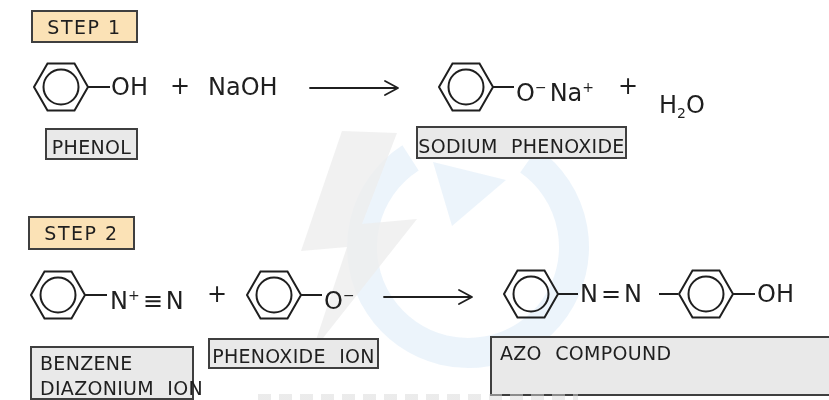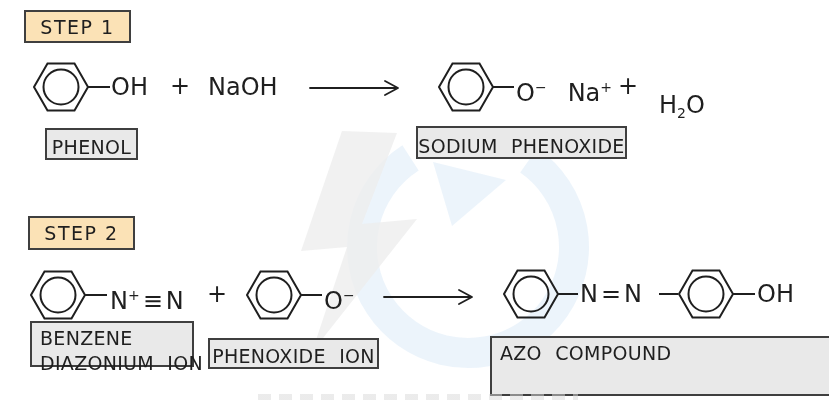--- a/index.html
+++ b/index.html
@@ -28,21 +28,21 @@
   }
   .tag.center{display:flex;align-items:flex-end;justify-content:center;}
   .tag.multi{padding:3px 8px;line-height:25px;}
 
   .chem{
     position:absolute;font-size:24px;line-height:28px;white-space:nowrap;
   }
   .chem sup{font-size:14px;vertical-align:9px;letter-spacing:0;}
   .chem sub{font-size:14px;vertical-align:-5px;}
   .bondglyph{margin:0 3px;}
-  .napad{margin-left:21px;}
+  .napad{margin-left:3px;}
 
   .footer-frag{
     position:absolute;left:258px;top:394px;width:320px;height:6px;opacity:.5;
     background:repeating-linear-gradient(90deg,#d8d8d8 0 13px,transparent 13px 21px);
   }
 </style>
 </head>
 <body>
 
 <svg class="layer" width="829" height="400" viewBox="0 0 829 400">
@@ -93,21 +93,21 @@
   </g>
   <line class="ink-stroke" x1="558" y1="294" x2="578" y2="294"></line>
   <line class="ink-stroke" x1="659" y1="294" x2="678" y2="294"></line>
   <g>
     <polygon class="ink-stroke" points="679,294 692.5,270.5 719.5,270.5 733,294 719.5,317.5 692.5,317.5"></polygon>
     <circle class="ink-stroke" cx="706" cy="294" r="17.5"></circle>
   </g>
   <line class="ink-stroke" x1="733" y1="294" x2="755" y2="294"></line>
 </svg>
 
-<div class="badge" style="left:24px;top:10px;width:107px;height:33px">
+<div class="badge" style="left:31px;top:10px;width:107px;height:33px">
   <span>STEP 1</span>
 </div>
 
 <span class="chem" style="left:111px;top:73px">
   <span>OH</span>
 </span>
 <span class="chem" style="left:170px;top:72px">
   <span>+</span>
 </span>
 <span class="chem" style="left:208px;top:73px">
@@ -143,21 +143,21 @@
 <span class="chem" style="left:324px;top:281px">
   <span>O</span><sup>−</sup>
 </span>
 <span class="chem" style="left:580px;top:280px">
   <span>N</span><span class="bondglyph">=</span><span>N</span>
 </span>
 <span class="chem" style="left:757px;top:280px">
   <span>OH</span>
 </span>
 
-<div class="tag multi" style="left:30px;top:321px;width:164px;height:46px">
+<div class="tag multi" style="left:30px;top:346px;width:164px;height:54px">
   <div>BENZENE</div>
   <div>DIAZONIUM ION</div>
 </div>
 <div class="tag center" style="left:208px;top:338px;width:171px;height:31px">
   <span>PHENOXIDE ION</span>
 </div>
 <div class="tag multi" style="left:490px;top:336px;width:381px;height:60px">
   <div>AZO COMPOUND</div>
 </div>
 

